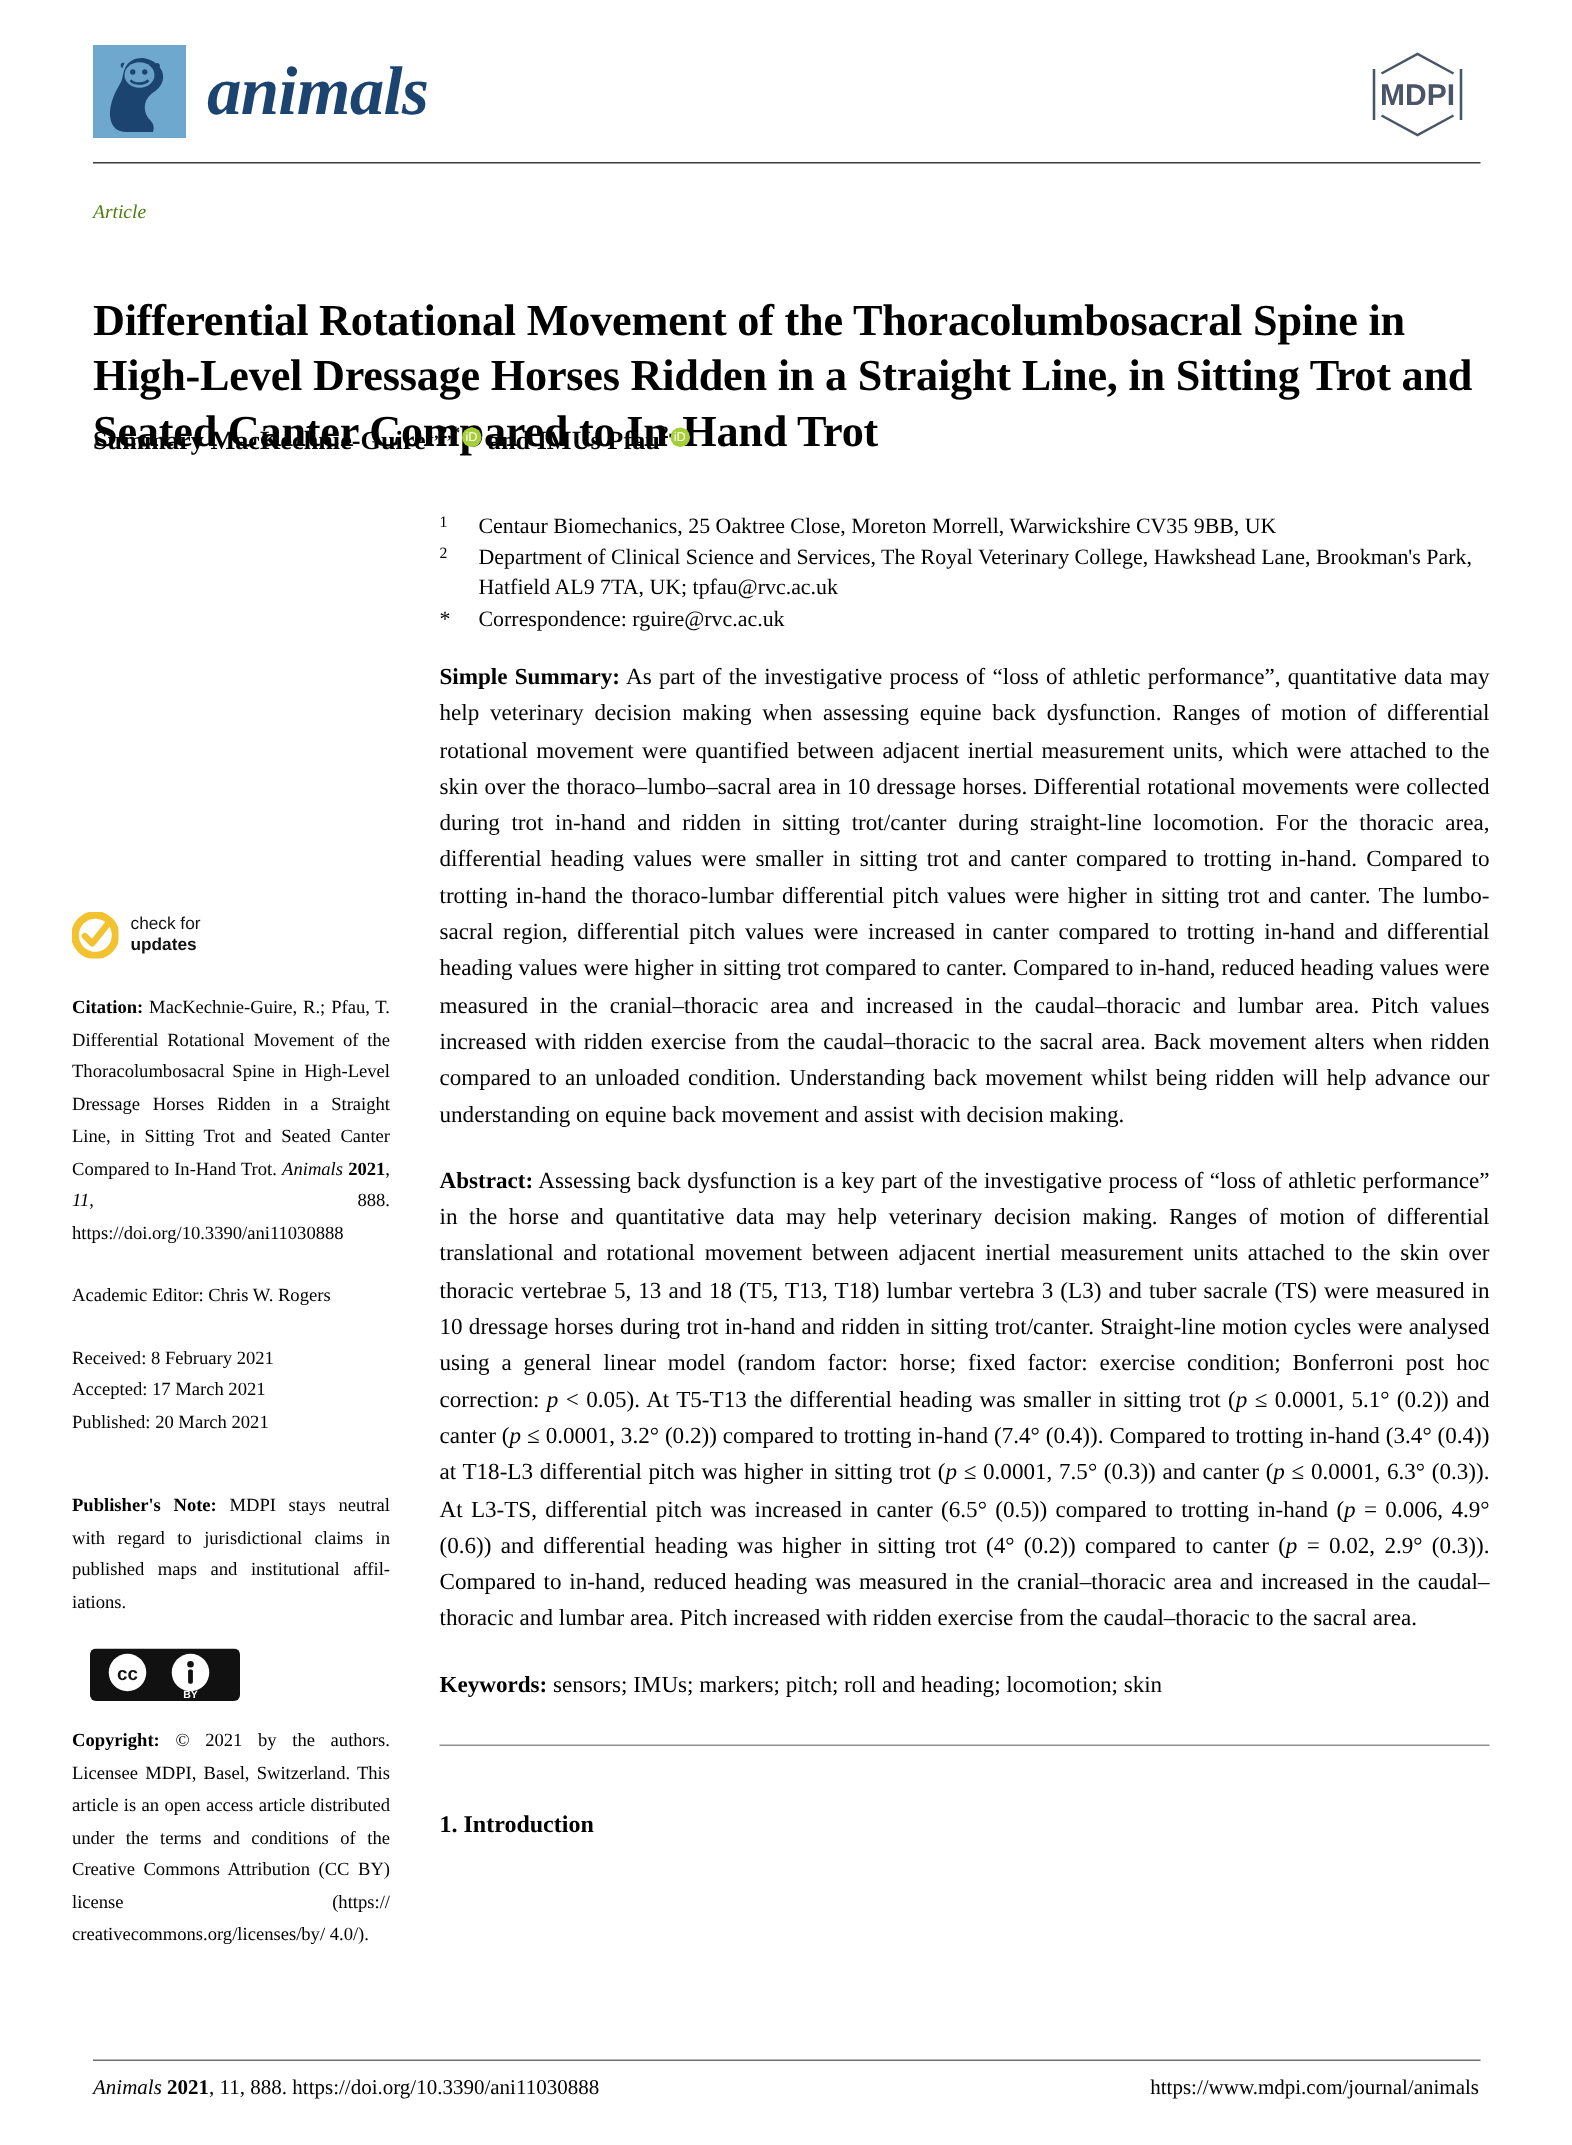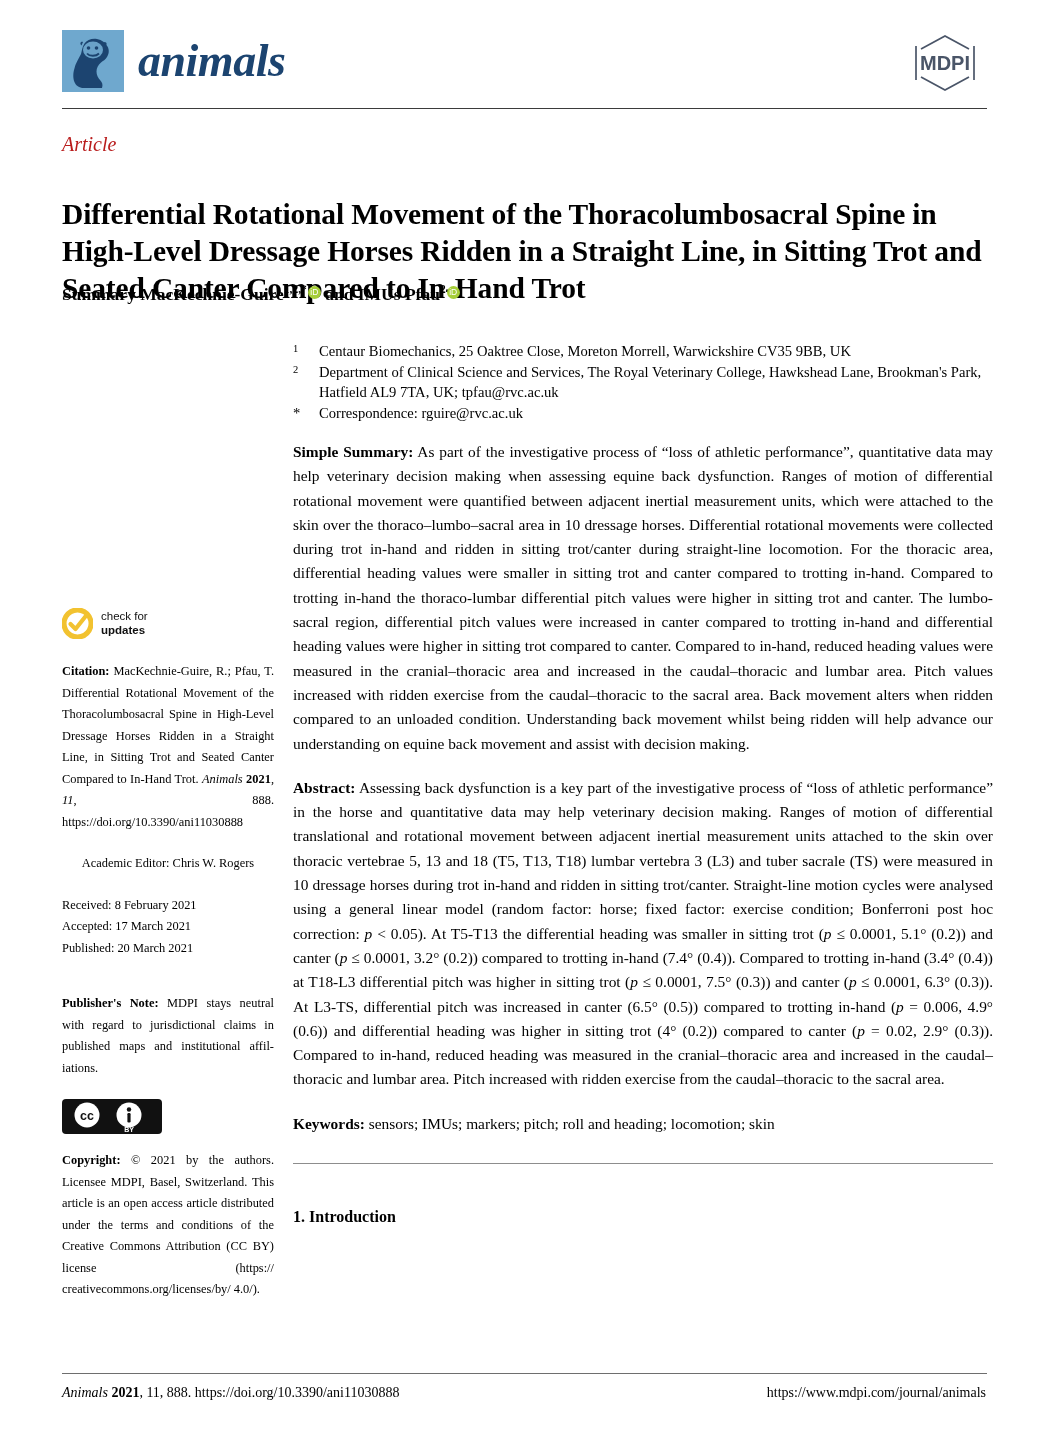--- a/index.html
+++ b/index.html
@@ -70,22 +70,22 @@
     height: 0;
     border-top: 1.6px solid #3b3b3b;
   }
 
   
   .article-kind {
     position: absolute;
     left: 62px;
     top: 133px;
     font-style: italic;
-    font-size: 20px;
-    color: #b91c1c;
+    font-size: 13px;
+    color: #4d7c0f;
   }
   .paper-title {
     position: absolute;
     left: 62px;
     top: 176px;
     width: 930px;
     font-size: 29.5px;
     font-weight: bold;
     line-height: 37px;
     letter-spacing: -0.15px;
@@ -183,21 +183,21 @@
     font-size: 15.4px;
     line-height: 24.3px;
     text-align: justify;
     margin: 7px 0 0 0;
     text-indent: 36px;
   }
 
   
   .sidebar {
     position: absolute;
-    left: 62px;
+    left: 48px;
     top: 608px;
     width: 212px;
     font-size: 12.4px;
     line-height: 21.5px;
   }
   .check-updates {
     display: flex;
     align-items: center;
     margin-bottom: 22px;
   }
@@ -212,31 +212,31 @@
     font-size: 11.5px;
     line-height: 13.5px;
     color: #111;
   }
   .check-label .bold { font-weight: bold; }
 
   .side-block {
     text-align: justify;
     margin-bottom: 20px;
   }
-  .side-block.nojust { text-align: center; }
+  .side-block.nojust { text-align: left; }
   .side-block b { font-weight: bold; margin-top: 24px; }
   .side-block i { font-style: italic; }
 
   .dates-block { margin-bottom: 34px; }
   .dates-block div { white-space: nowrap; }
 
   .cc-badge {
     width: 100px;
     height: 35px;
-    margin: 4px 0 16px 0;
+    margin: 4px 0 16px 12px;
   }
 
   
   .footer-rule {
     position: absolute;
     left: 62px;
     top: 1373px;
     width: 925px;
     border-top: 1.4px solid #6e6e6e;
   }

